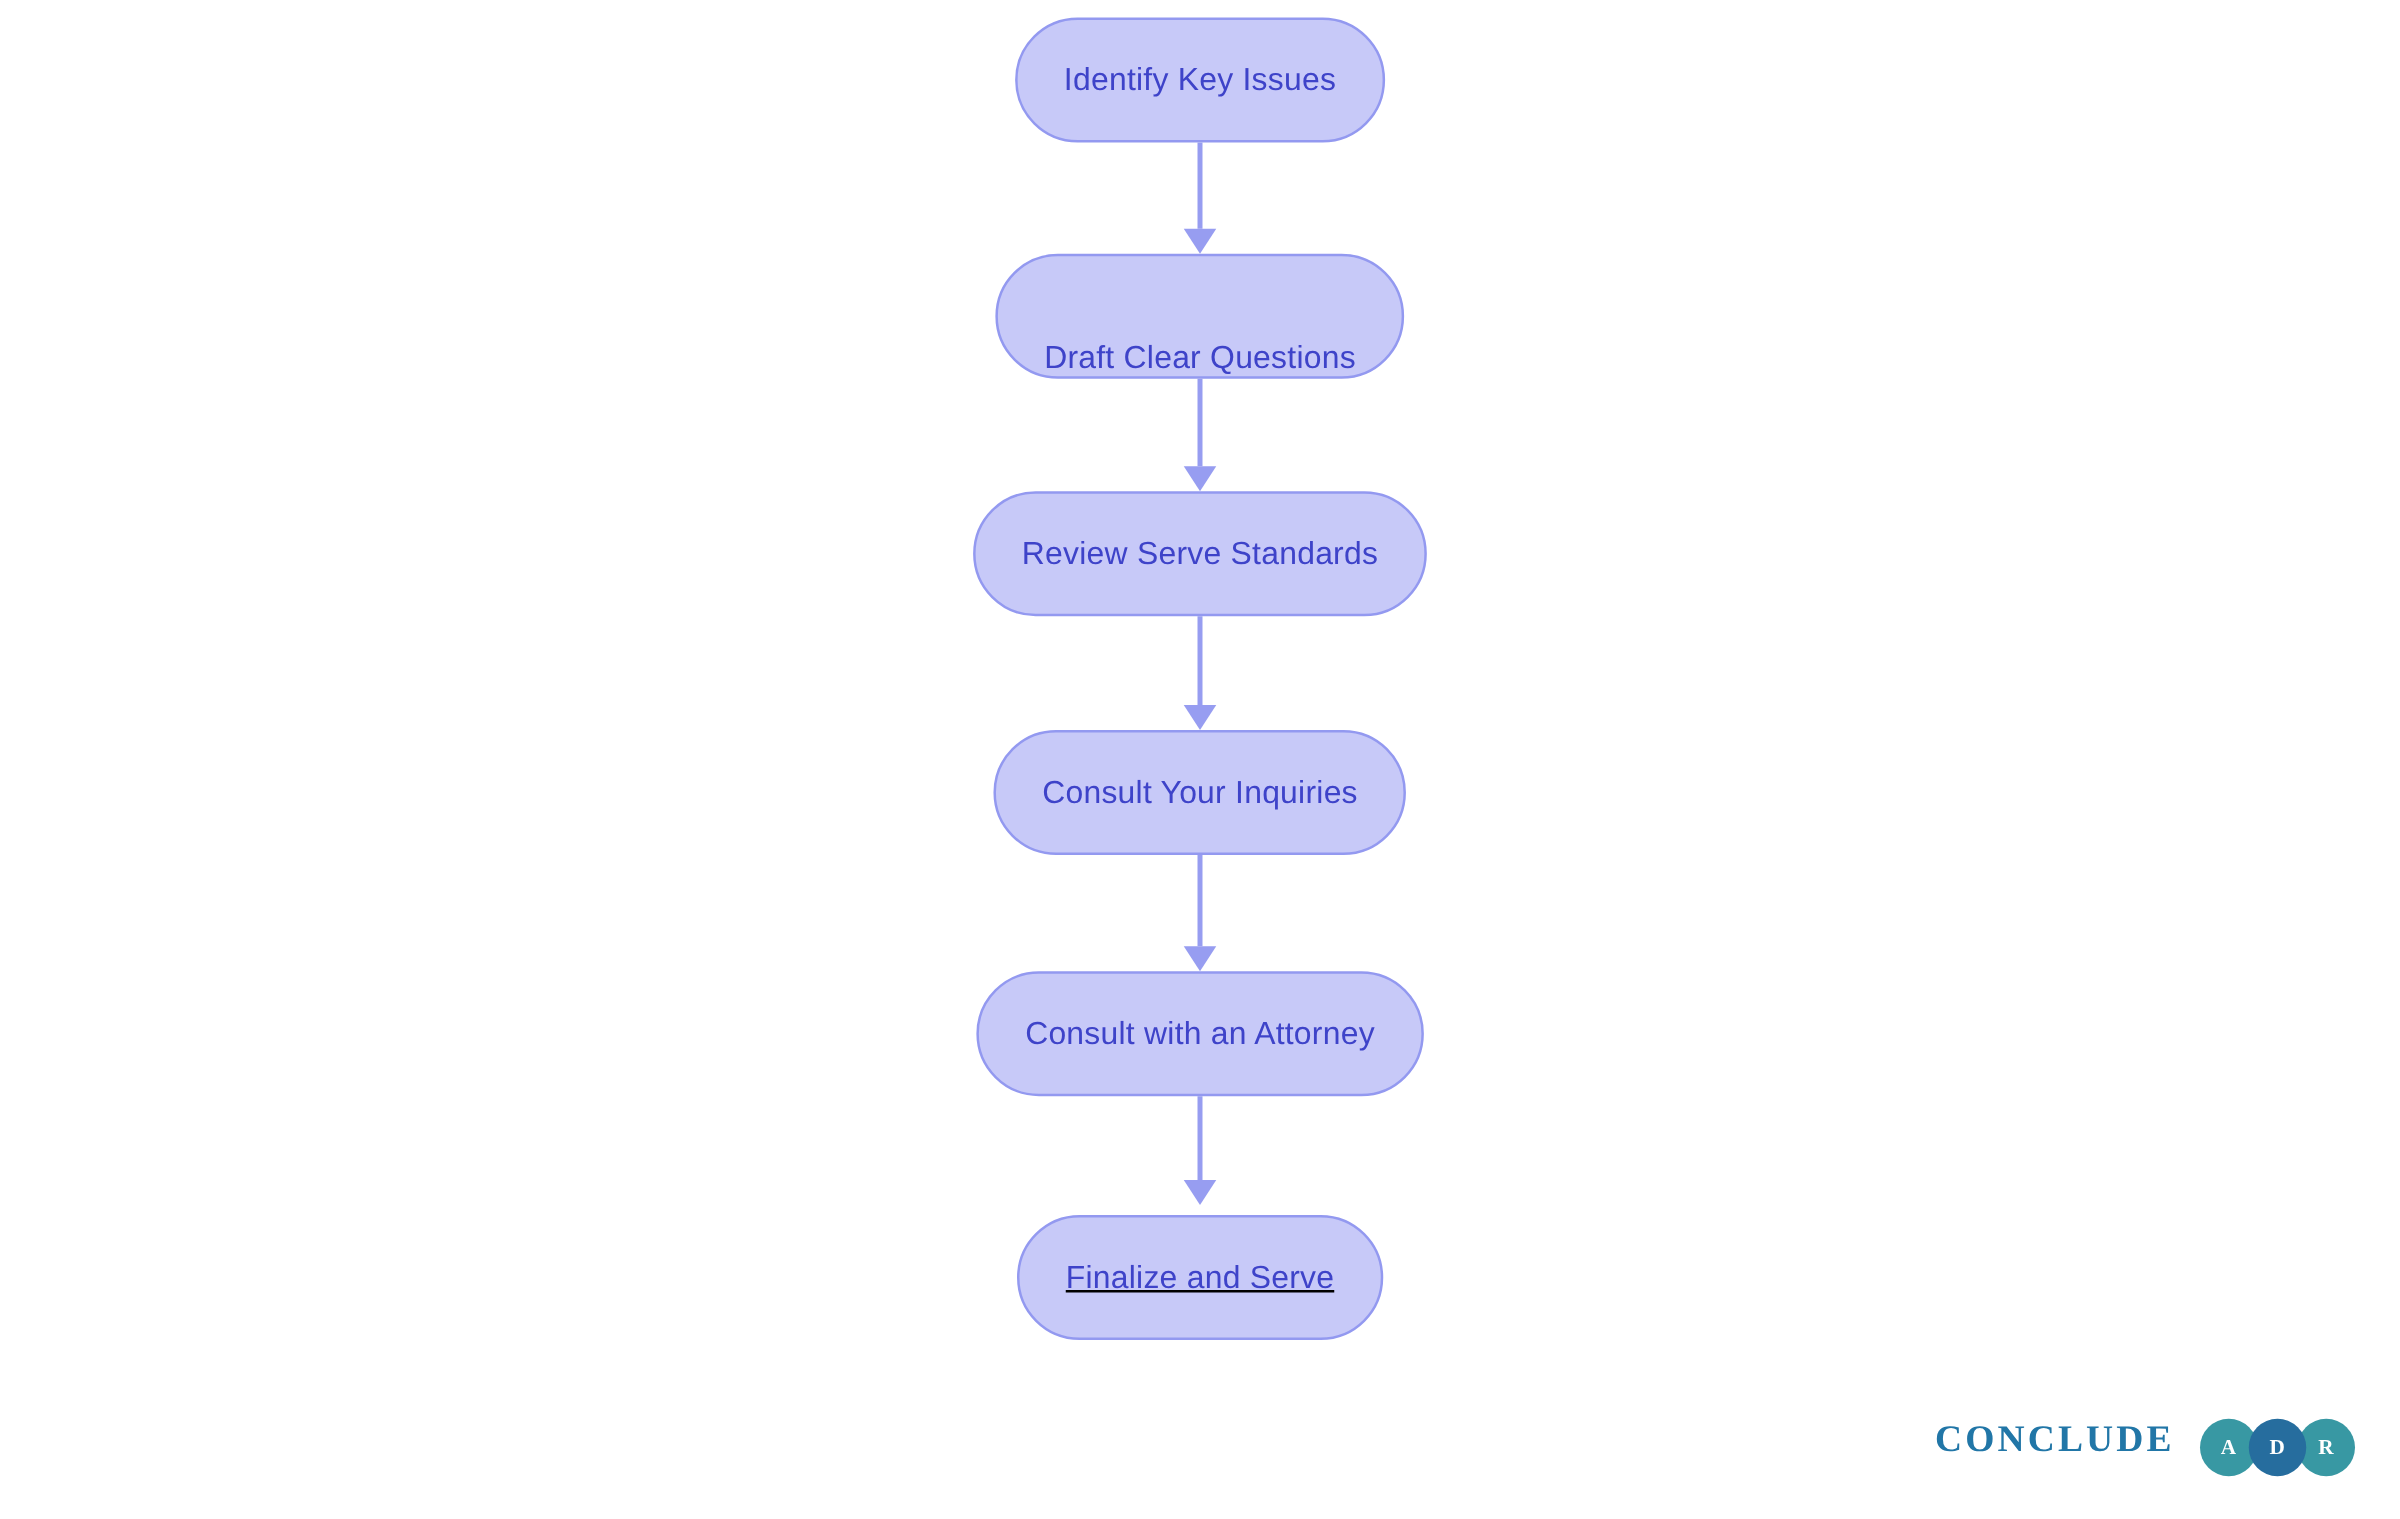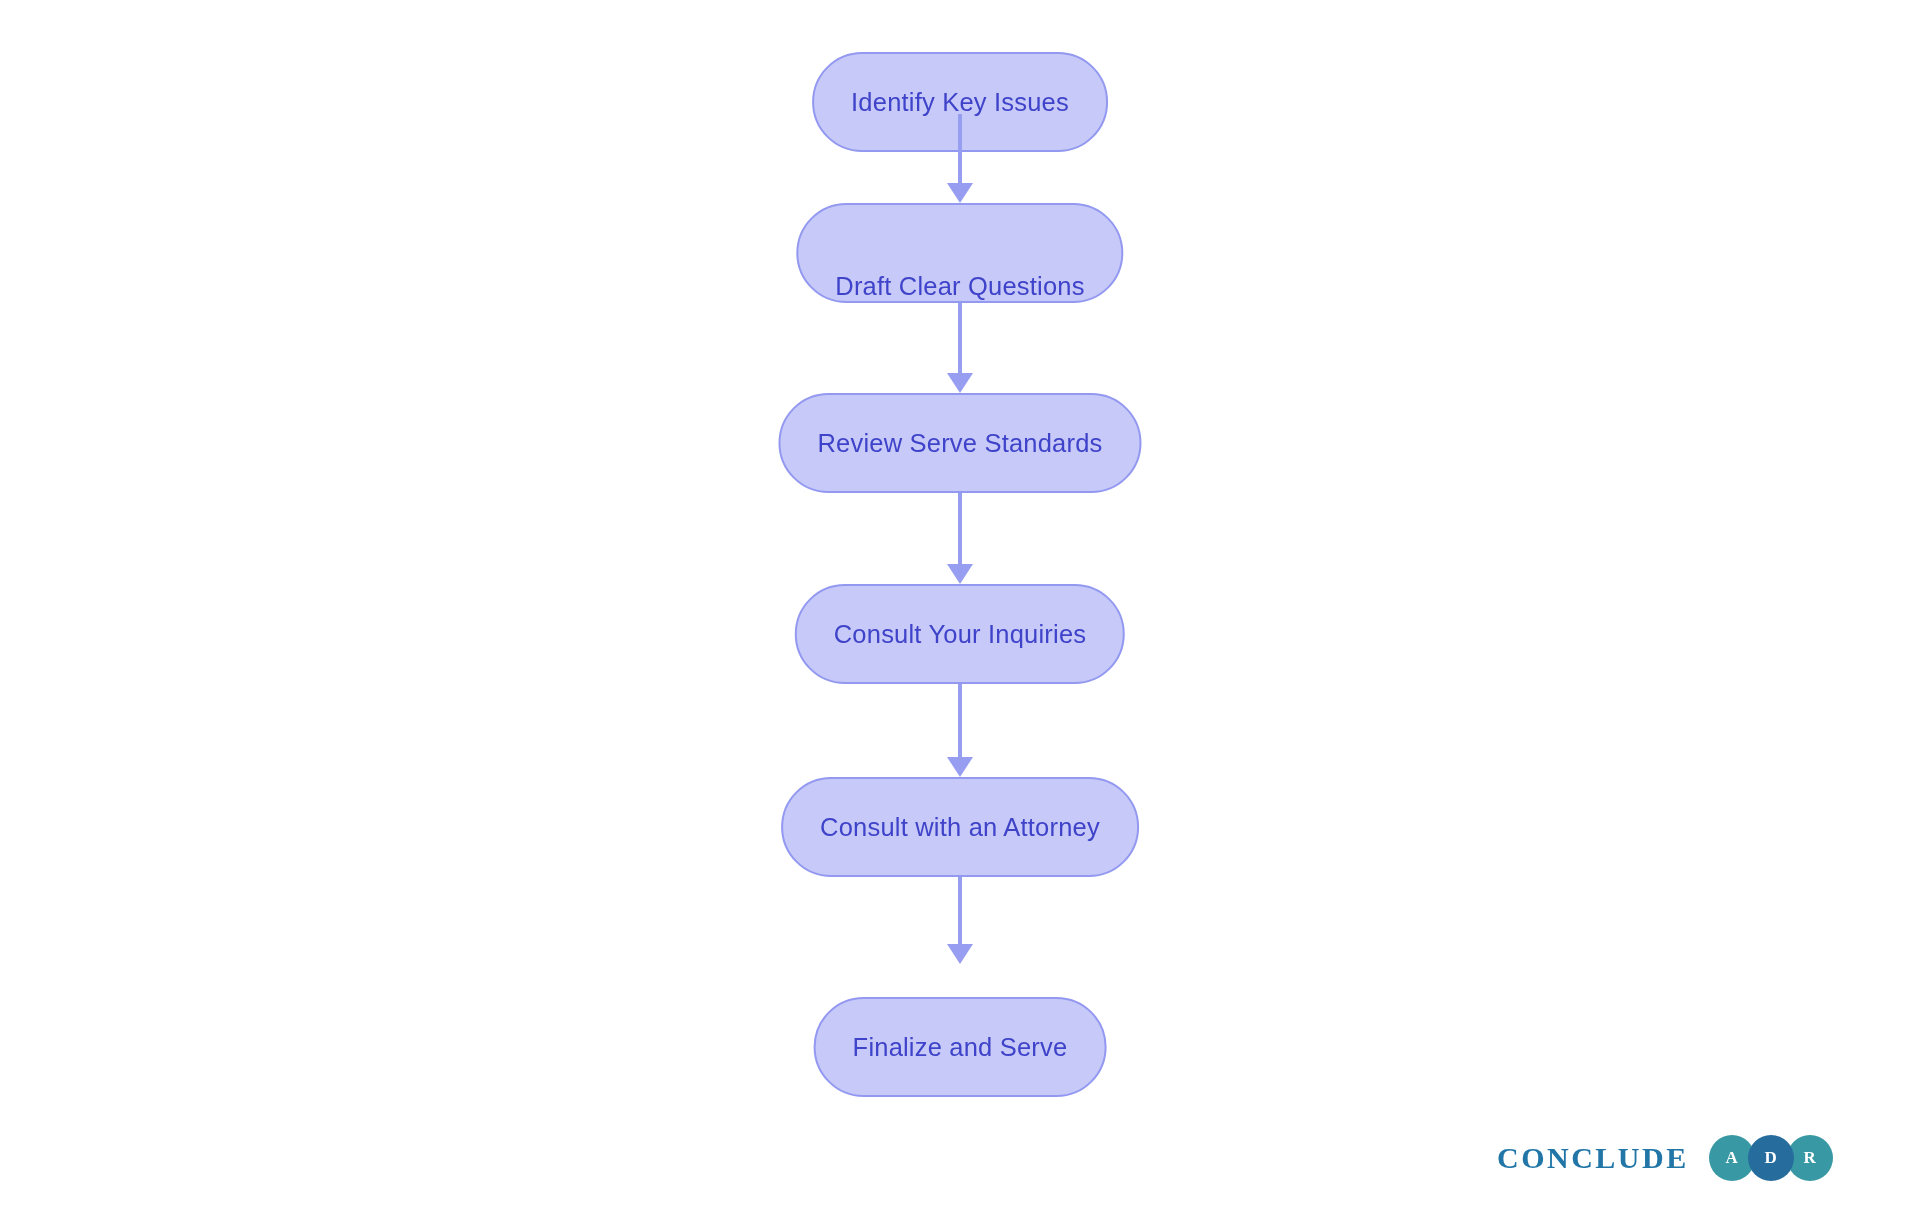--- a/index.html
+++ b/index.html
@@ -30,26 +30,26 @@
     display: flex;
     align-items: center;
     justify-content: center;
     white-space: nowrap;
   }
   .node span {
     font-size: 25.5px;
     letter-spacing: 0.2px;
     color: var(--node-text, #3e43c9);
   }
-  .n1 { top: 14px; margin-top: 38px; }
+  .n1 { top: 14px; }
   .n2 { top: 203px; align-items: flex-end; }
   .n3 { top: 393px; }
   .n4 { top: 584px; }
   .n5 { top: 777px; }
-  .n6 { top: 997px; }
+  .n6 { top: 972px; text-decoration: underline; }
 
   
   .arrow {
     position: absolute;
     left: 50%;
     transform: translateX(-50%);
     width: 26px;
     display: flex;
     flex-direction: column;
     align-items: center;
@@ -69,24 +69,23 @@
   .a1 { top: 114px; height: 89px; }
   .a2 { top: 303px; height: 90px; }
   .a3 { top: 493px; height: 91px; }
   .a4 { top: 684px; height: 93px; }
   .a5 { top: 877px; height: 87px; }
 
   
   .logo {
     position: absolute;
     top: 1135px;
-    left: 1497px;
+    left: 1548px;
     height: 46px;
     display: flex;
-    align-items: center;
   }
   .logo-text {
     font-family: "Liberation Serif", serif;
     font-weight: bold;
     font-size: 30px;
     letter-spacing: 2.5px;
     color: var(--logo-text, #2176a7);
   }
   .logo-circles {
     display: flex;

